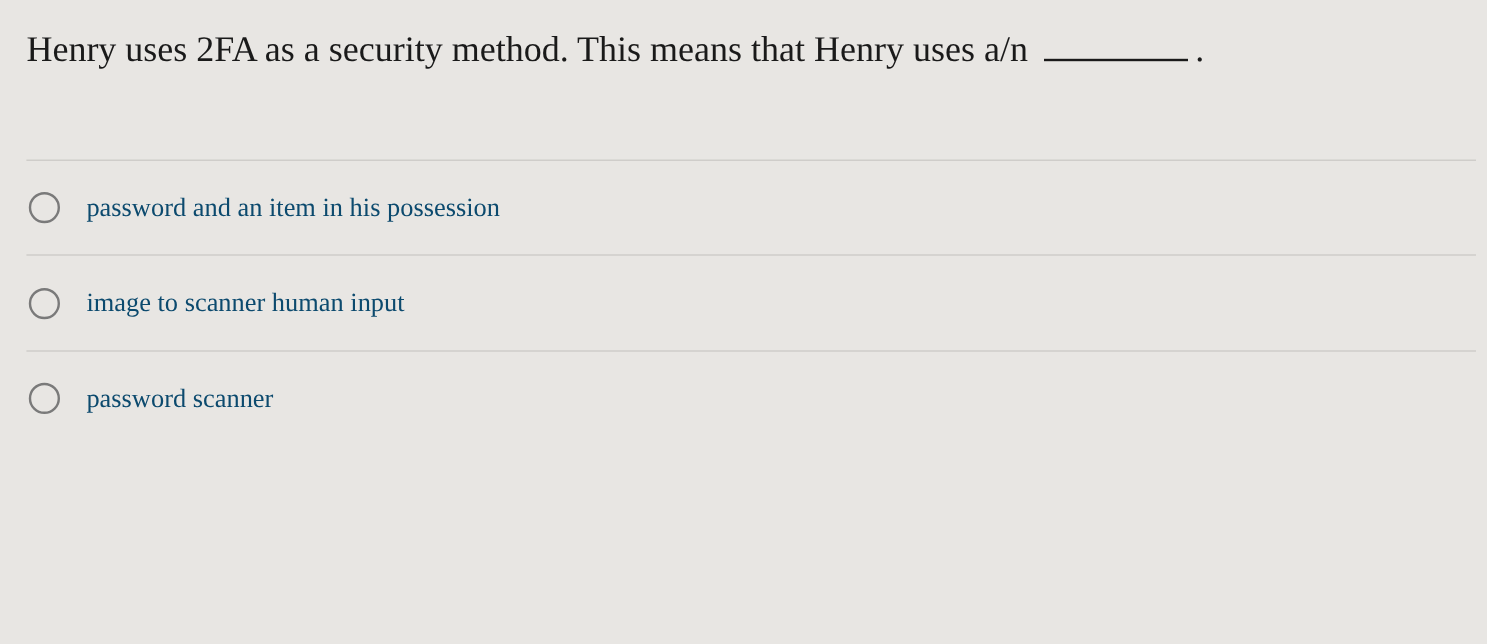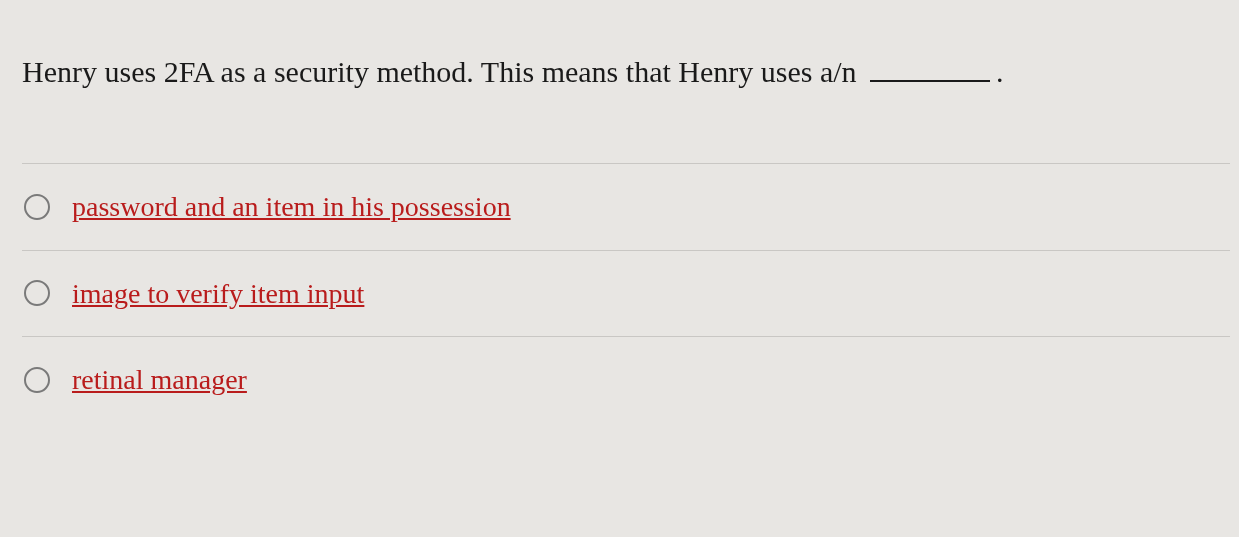--- a/index.html
+++ b/index.html
@@ -6,21 +6,20 @@
     body {
       font-family: Georgia, 'Times New Roman', serif;
       background: #e8e6e3;
       width: 1239px;
       height: 537px;
       overflow: hidden;
       color: #2a2a2a;
     }
     .question-container {
       padding: 18px 9px 0 22px;
-      margin-top: 31px;
     }
     .question-text {
       font-size: 30px;
       line-height: 1.4;
       color: #1a1a1a;
       margin-bottom: 70px;
       font-weight: 400;
     }
     .blank {
       display: inline-block;
@@ -46,41 +45,40 @@
     }
     .radio {
       width: 26px;
       height: 26px;
       border: 2px solid #7a7a7a;
       border-radius: 50%;
       flex-shrink: 0;
       background: transparent;
     }
     .option-label {
-      font-size: 28px;
-      color: #b91c1c;
+      font-size: 22px;
+      color: #0c4a6e;
       line-height: 1.2;
-      text-decoration: underline;
     }
   </style>
 </head>
 <body>
 
 <div class="question-container">
   <div class="question-text">
     <span>Henry uses 2FA as a security method. This means that Henry uses a/n </span><span class="blank"></span><span>.</span>
   </div>
 
   <div class="options">
     <div class="option">
       <span class="radio"></span>
       <span class="option-label">password and an item in his possession</span>
     </div>
     <div class="option">
       <span class="radio"></span>
-      <span class="option-label">image to verify item input</span>
+      <span class="option-label">image to scanner human input</span>
     </div>
     <div class="option">
       <span class="radio"></span>
-      <span class="option-label">retinal manager</span>
+      <span class="option-label">password scanner</span>
     </div>
   </div>
 </div>
 
 </body></html>

